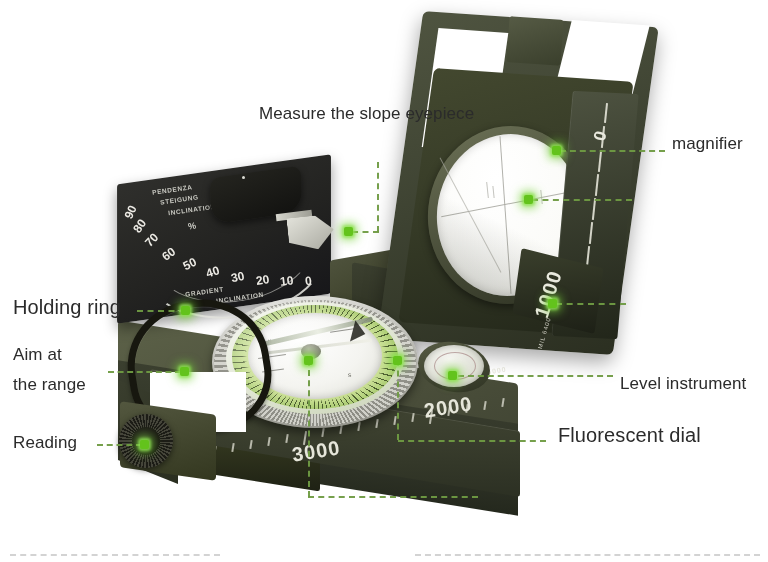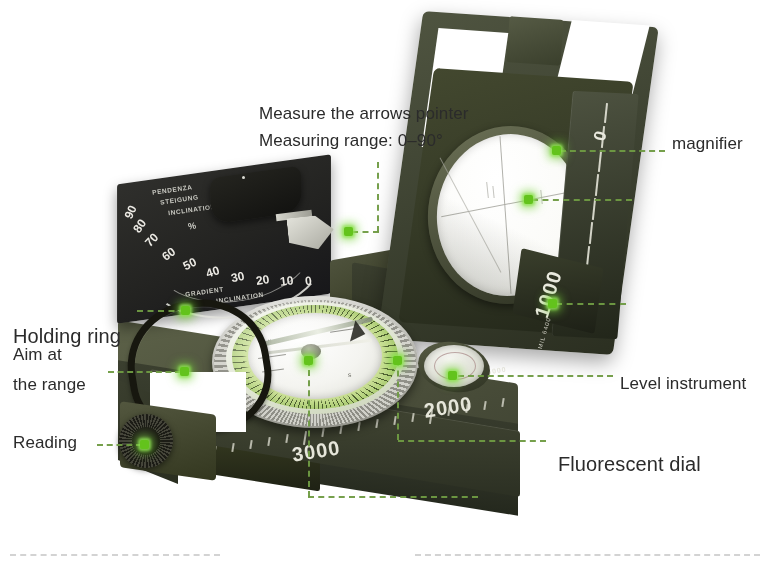--- a/index.html
+++ b/index.html
@@ -1,21 +1,21 @@
 <!DOCTYPE html>
 <html><head>
 <meta charset="utf-8">
 <style>
   html,body{margin:0;padding:0;background:#fff;}
   body{width:768px;height:562px;font-family:"Liberation Sans",sans-serif;}
   #stage{position:relative;width:768px;height:562px;background:#ffffff;overflow:hidden;}
 
   
   .lbl{position:absolute;color:#2b2b2b;white-space:nowrap;letter-spacing:.1px;}
-  .lbl.big{font-size:20px;margin-top:29px;}
+  .lbl.big{font-size:20px;}
   .lbl.mid{font-size:17px;}
 
   
   .dash-h{position:absolute;height:0;border-top:2px dashed #6f9b43;opacity:.95;}
   .dash-v{position:absolute;width:0;border-left:2px dashed #6f9b43;opacity:.95;}
   .dash-h.faint{border-top:2px dashed #cfcfcf;opacity:.9;}
 
   
   .dot{position:absolute;width:9px;height:9px;border-radius:2px;background:#63c31c;
        box-shadow:0 0 9px 5px rgba(120,210,60,.55),0 0 3px 2px rgba(160,240,100,.8);}
@@ -340,22 +340,21 @@
   <div class="dot" style="left:552px;top:146px;"></div>
   <div class="dot" style="left:524px;top:195px;"></div>
   <div class="dot" style="left:548px;top:299px;"></div>
   <div class="dot" style="left:448px;top:371px;"></div>
   <div class="dot" style="left:393px;top:356px;"></div>
   <div class="dot" style="left:304px;top:356px;"></div>
   <div class="dot" style="left:181px;top:306px;"></div>
   <div class="dot" style="left:180px;top:367px;"></div>
   <div class="dot" style="left:140px;top:440px;"></div>
 
-  <div class="lbl mid" style="left:259px;top:104px;">Measure the arrows pointer</div>
-  <div class="lbl mid" style="left:259px;top:131px;">Measuring range: 0–90°</div>
+  <div class="lbl mid" style="left:259px;top:104px;">Measure the slope eyepiece</div>
 
   <div class="lbl mid" style="left:672px;top:134px;">magnifier</div>
 
 
 
   <div class="lbl mid" style="left:620px;top:374px;">Level instrument</div>
 
   <div class="lbl big" style="left:558px;top:424px;text-align:right;">Fluorescent dial</div>
 
 

